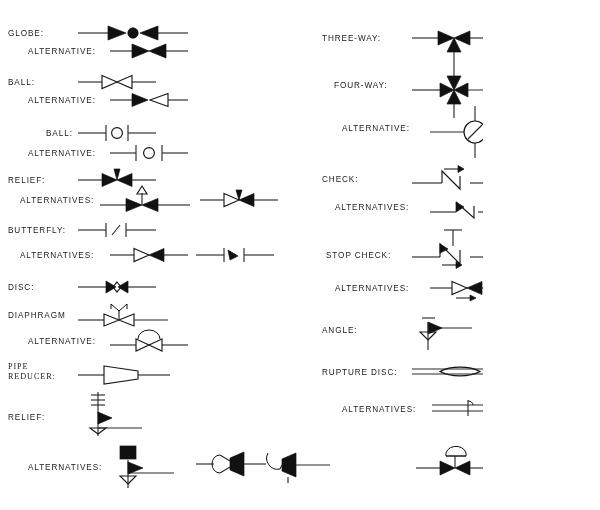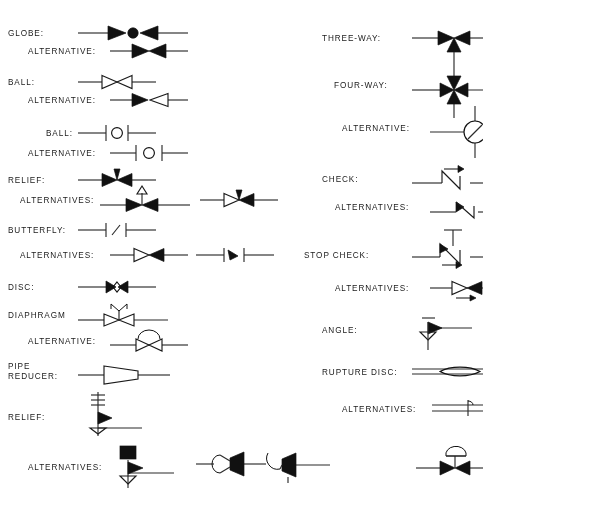--- a/index.html
+++ b/index.html
@@ -193,21 +193,21 @@
   <div class="sym" style="left:110px; top:326px;">
     <svg width="78" height="28" viewBox="0 0 78 28">
       <line class="ln" x1="0" y1="19" x2="26" y2="19"></line>
       <line class="ln" x1="52" y1="19" x2="78" y2="19"></line>
       <polygon class="st" points="26,13 39,19 26,25"></polygon>
       <polygon class="st" points="52,13 39,19 52,25"></polygon>
       <path class="thin" d="M28,13 A11,9 0 0 1 50,13"></path>
     </svg>
   </div>
 
-  <div class="lbl" style="left:8px; top:362px;">PIPE
+  <div class="lbl" style="left:8px; top:362px;font-family:Liberation Serif, serif;">PIPE
 REDUCER:</div>
   <div class="sym" style="left:78px; top:362px;">
     <svg width="92" height="26" viewBox="0 0 92 26">
       <line class="ln" x1="0" y1="13" x2="26" y2="13"></line>
       <line class="ln" x1="60" y1="13" x2="92" y2="13"></line>
       <polygon class="st" points="26,4 60,9 60,17 26,22"></polygon>
     </svg>
   </div>
 
   <div class="lbl" style="left:8px; top:413px;">RELIEF:</div>
@@ -316,21 +316,21 @@
     <svg width="80" height="30" viewBox="0 0 80 30">
       <line class="ln" x1="0" y1="21" x2="26" y2="21"></line>
       <line class="ln" x1="50" y1="21" x2="80" y2="21"></line>
       <path class="st" d="M26,21 L26,9 L44,27 L44,14"></path>
       <path class="fl" d="M26,9 L33,14 L26,17 Z"></path>
       <line class="ln" x1="30" y1="6" x2="42" y2="6"></line>
       <polygon class="fl" points="42,2.5 48,6 42,9.5"></polygon>
     </svg>
   </div>
 
-  <div class="lbl" style="left:304px; top:251px;">STOP CHECK:</div>
+  <div class="lbl" style="left:326px; top:251px;">STOP CHECK:</div>
   <div class="sym" style="left:412px; top:224px;">
     <svg width="90" height="48" viewBox="0 0 90 48">
       <line class="ln" x1="0" y1="33" x2="28" y2="33"></line>
       <line class="ln" x1="58" y1="33" x2="90" y2="33"></line>
       <line class="ln" x1="32" y1="6" x2="50" y2="6"></line>
       <line class="ln" x1="41" y1="6" x2="41" y2="22"></line>
       <path class="st" d="M28,33 L28,20 L48,40 L48,26"></path>
       <path class="fl" d="M28,20 L36,25 L28,29 Z"></path>
       <line class="ln" x1="30" y1="41" x2="44" y2="41"></line>
       <polygon class="fl" points="44,37.5 50,41 44,44.5"></polygon>

